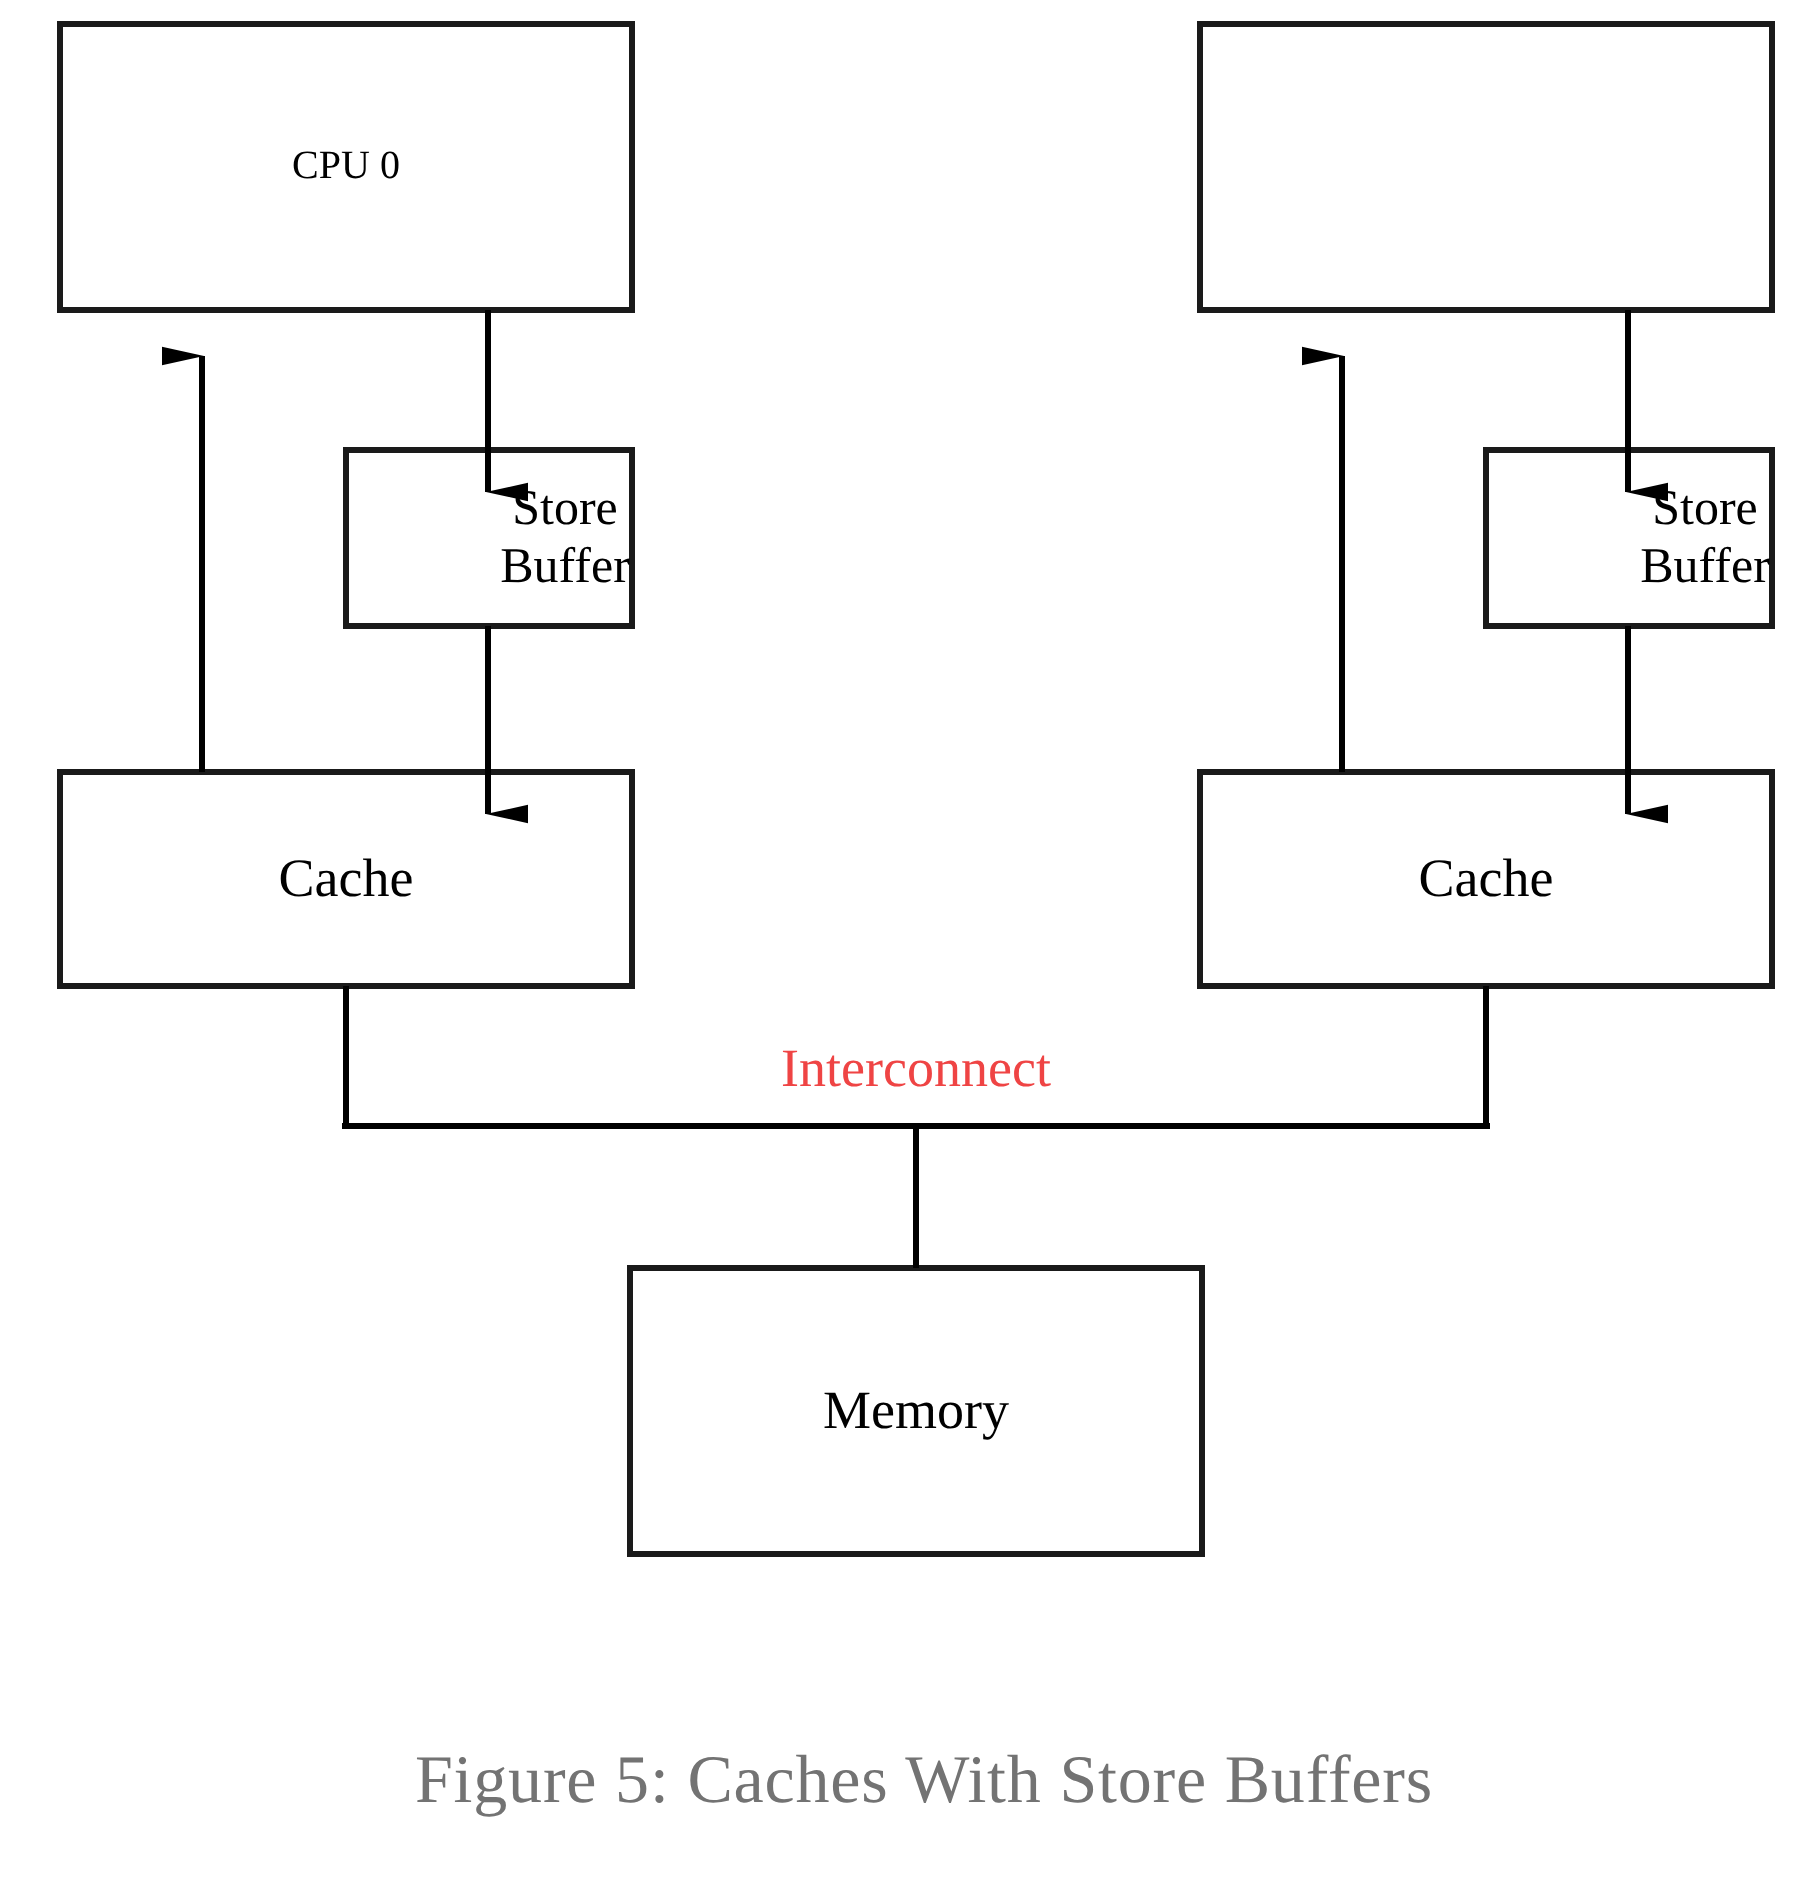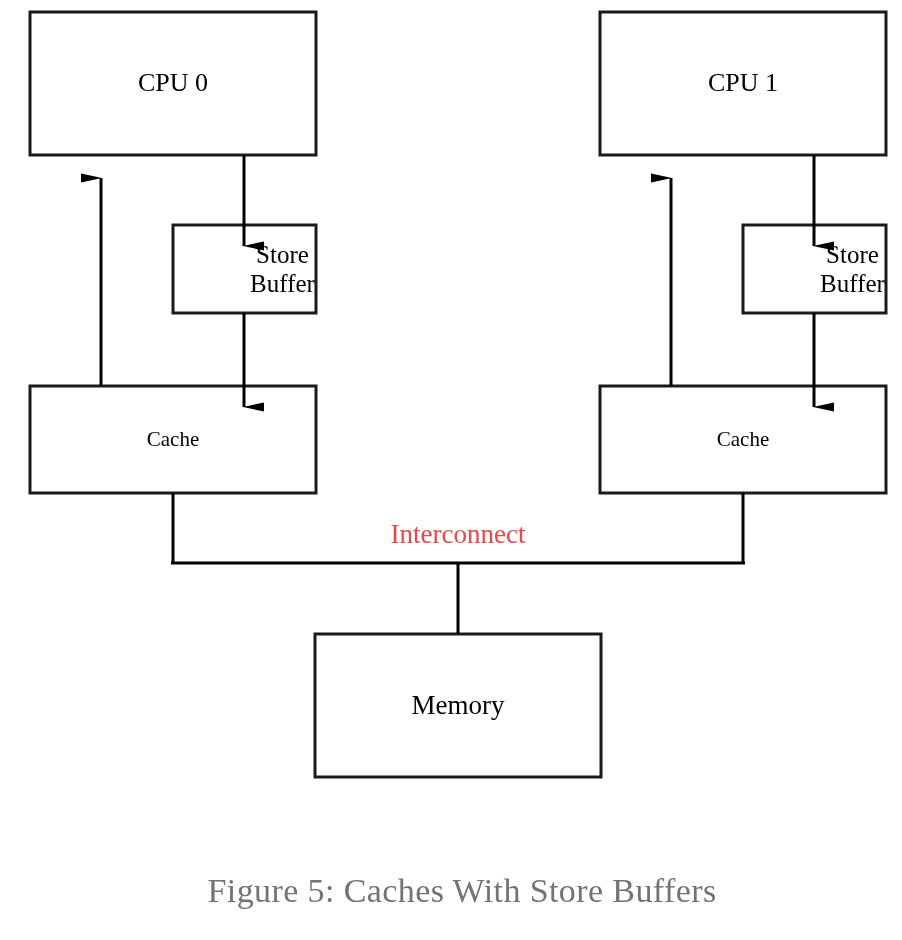--- a/index.html
+++ b/index.html
@@ -32,23 +32,23 @@
     display: flex;
     align-items: center;
     justify-content: center;
     text-align: center;
     line-height: 1.18;
     color: #000000;
     font-family: "Liberation Serif", "DejaVu Serif", serif;
     pointer-events: none;
     white-space: pre-line;
   }
-  .lbl-cpu    { font-size: 26px; }
+  .lbl-cpu    { font-size: 20px; }
   .lbl-sb     { font-size: 25px; padding-left: 38px; }
-  .lbl-cache  { font-size: 21px; }
+  .lbl-cache  { font-size: 27px; }
   .lbl-mem    { font-size: 27px; }
   .edge-label {
     position: absolute;
     font-size: 27px;
     text-align: center;
     color: #ef4444;
     font-family: "Liberation Serif", "DejaVu Serif", serif;
   }
   #caption {
     position: absolute;
@@ -99,21 +99,20 @@
 
       <line x1="173" y1="493" x2="173" y2="563"></line>
       <line x1="743" y1="493" x2="743" y2="563"></line>
       <line x1="171" y1="563" x2="745" y2="563"></line>
       <line x1="458" y1="563" x2="458" y2="634"></line>
     </g>
   </svg>
 
   <div class="box-label lbl-cpu" style="left:30px; top:12px; width:286px; height:143px;">CPU 0</div>
 
-  <div class="box-label lbl-cpu" style="left:600px; top:12px; width:286px; height:143px;">CPU 1</div>
 
   <div class="box-label lbl-sb" style="left:173px; top:225px; width:143px; height:88px;">Store
 Buffer</div>
 
   <div class="box-label lbl-sb" style="left:743px; top:225px; width:143px; height:88px;">Store
 Buffer</div>
 
   <div class="box-label lbl-cache" style="left:30px; top:386px; width:286px; height:107px;">Cache</div>
 
   <div class="box-label lbl-cache" style="left:600px; top:386px; width:286px; height:107px;">Cache</div>

